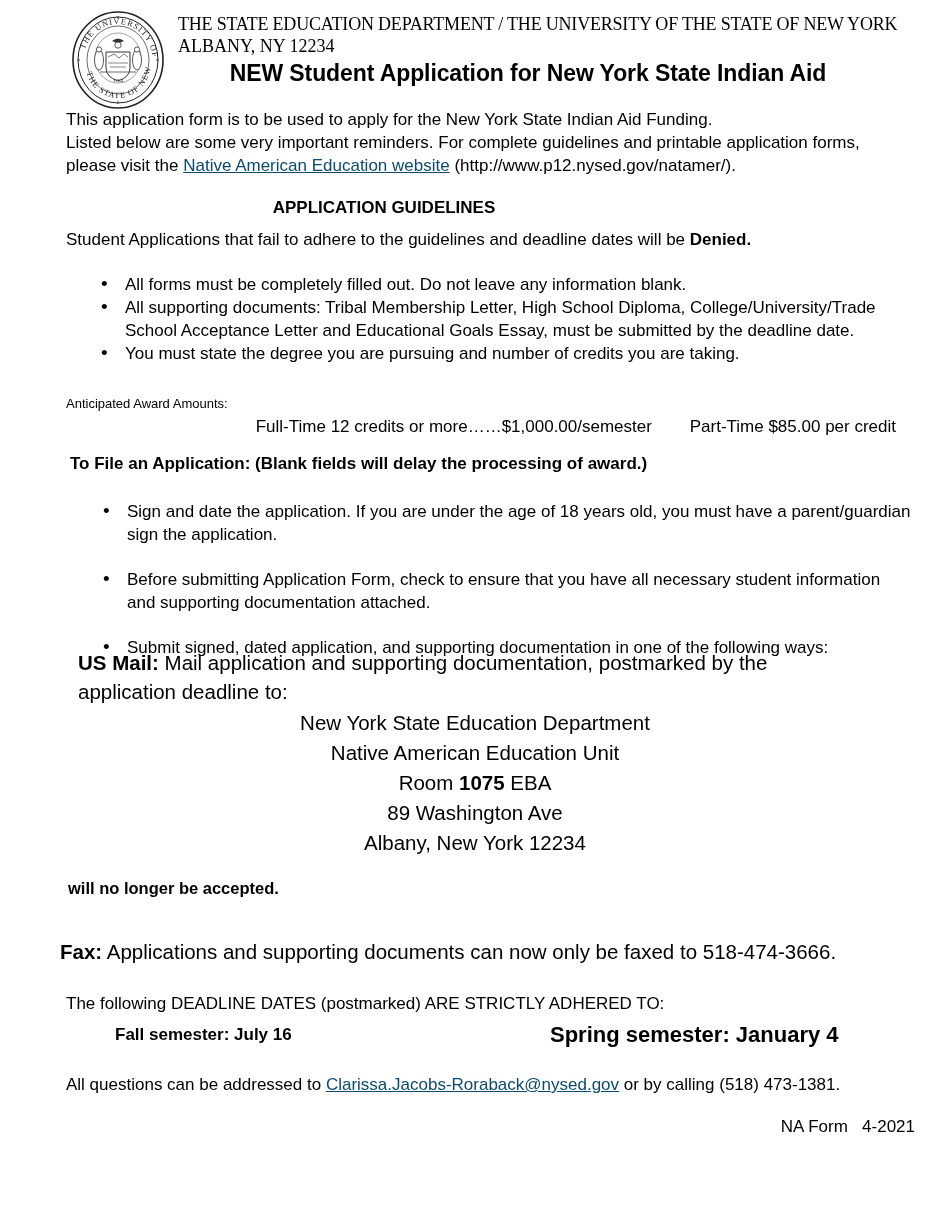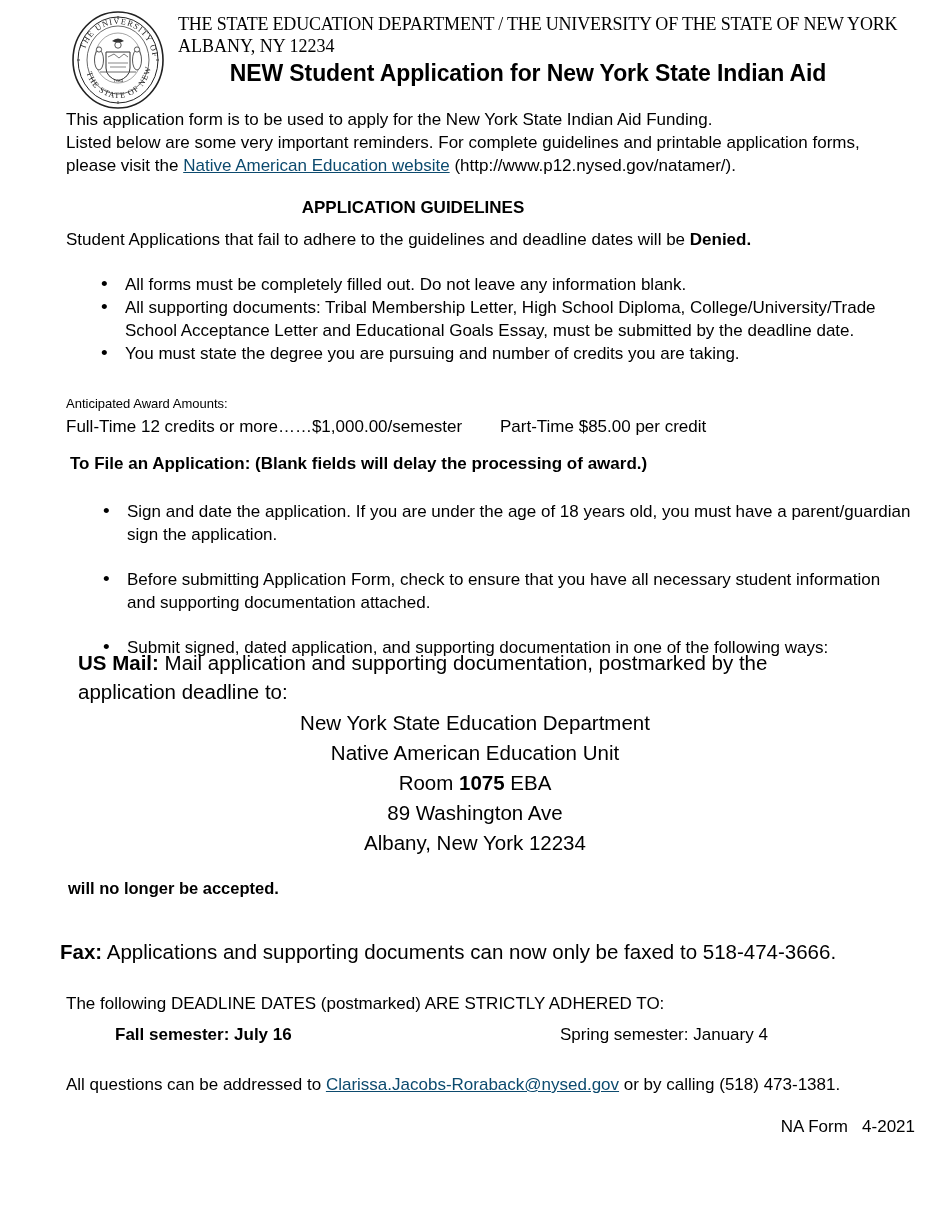--- a/index.html
+++ b/index.html
@@ -76,21 +76,20 @@
     color: #0c4a6e;
     text-decoration: underline;
   }
   .guidelines-head {
     left: 0;
     top: 196px;
     width: 768px;
     text-align: center;
     font-weight: bold;
     font-size: 17px;
-    padding-left: 29px;
   }
   .denied-line {
     left: 66px;
     top: 228px;
     width: 850px;
   }
 
   
   ul.bul {
     position: absolute;
@@ -130,20 +129,21 @@
     left: 66px;
     top: 392px;
     font-weight: normal;
     font-size: 13px;
   }
   .awards-line {
     left: 66px;
     top: 415px;
     width: 830px;
     white-space: pre;
+    text-align: right;
   }
   .tofile-head {
     left: 70px;
     top: 452px;
     font-weight: bold;
     font-size: 17px;
   }
 
   
   .usmail {
@@ -198,24 +198,24 @@
   .deadline-row .fall {
     position: absolute;
     left: 49px;
     top: 0;
     font-weight: bold;
     font-size: 17px;
     white-space: nowrap;
   }
   .deadline-row .spring {
     position: absolute;
-    left: 494px;
+    left: 484px;
     top: 0;
-    font-weight: normal;
-    font-size: 17px;
+    font-weight: bold;
+    font-size: 22px;
     white-space: nowrap;
   }
 
   
   .contact {
     left: 66px;
     top: 1073px;
     width: 830px;
     font-size: 17px;
     line-height: 23px;

